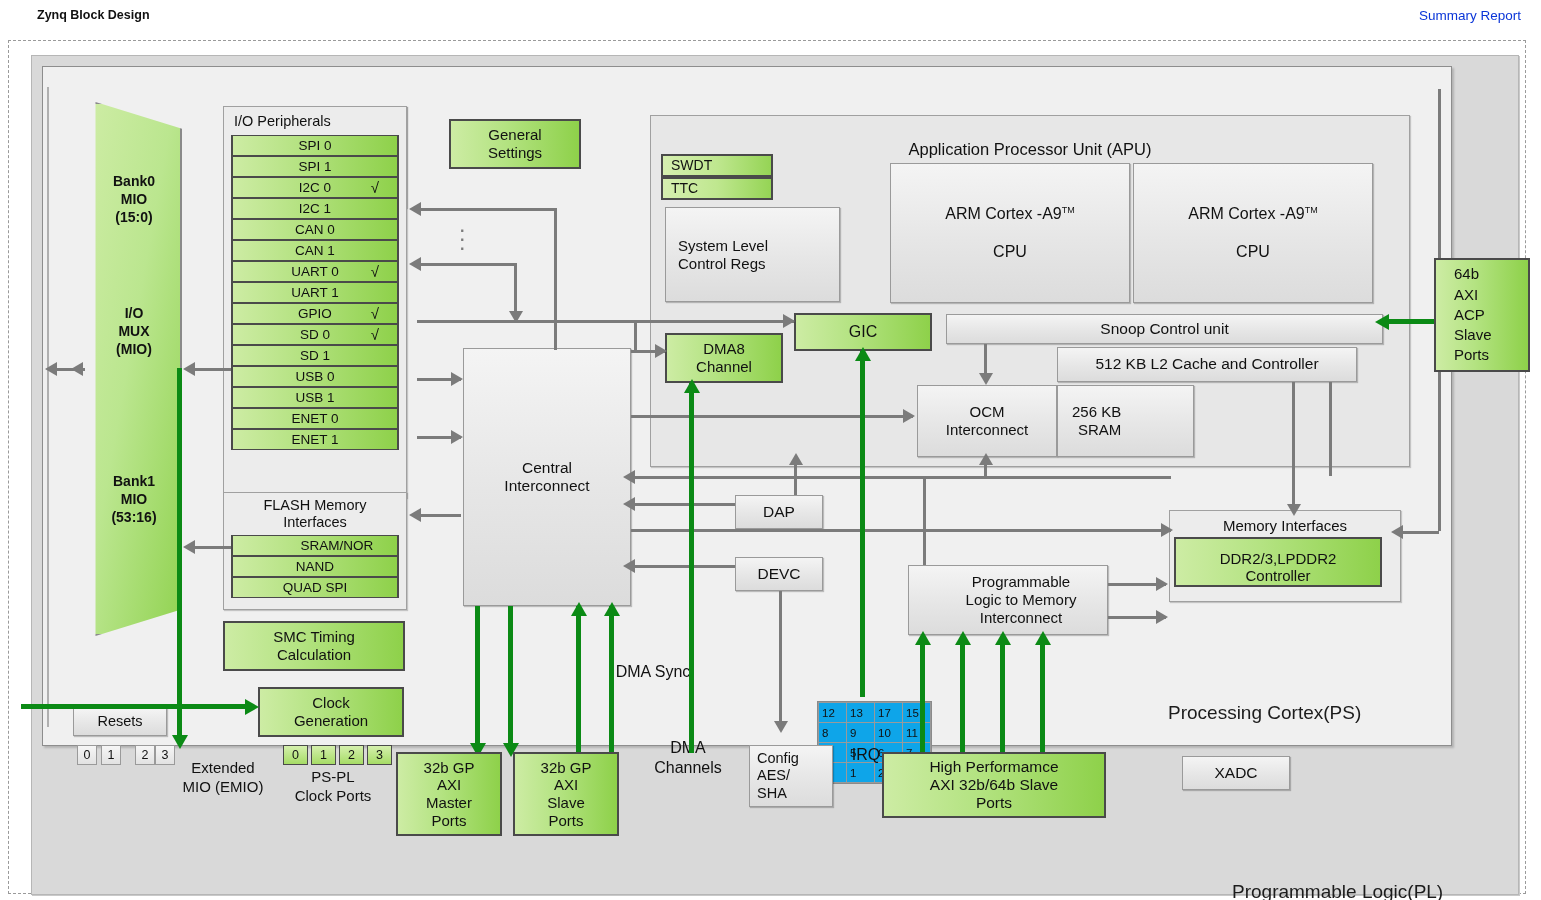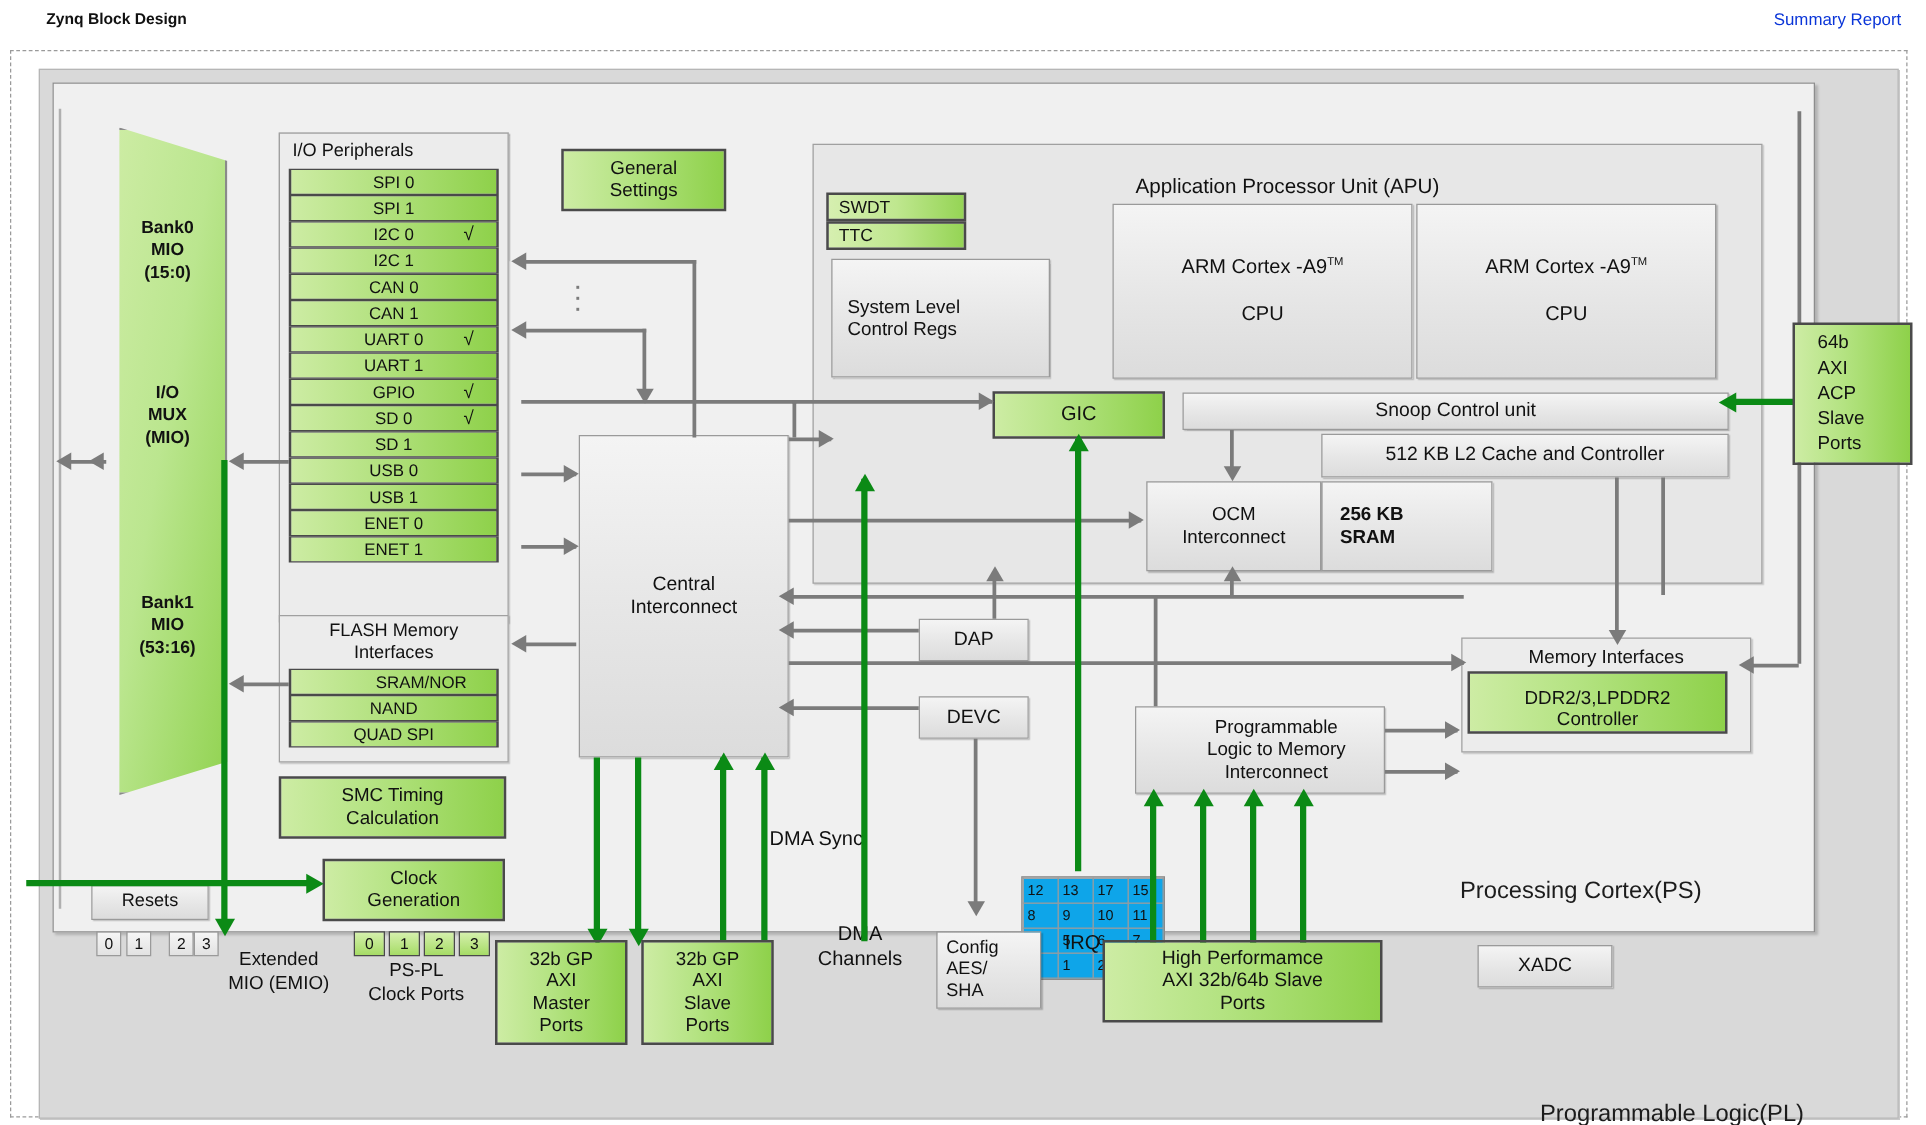--- a/index.html
+++ b/index.html
@@ -249,31 +249,34 @@
       </div>
 
       <div class="gbox green" style="left:751px;top:246px;width:138px;height:38px;font-size:16px;">
         <span>GIC</span>
       </div>
 
       <div class="gbox grey" style="left:903px;top:247px;width:437px;height:30px;font-size:15.5px;">
         <span>Snoop Control unit</span>
       </div>
 
-      <div class="gbox grey" style="left:1014px;top:280px;width:326px;height:35px;font-size:15.5px;">
+      <div class="gbox grey" style="left:1014px;top:280px;width:300px;height:35px;font-size:15.5px;">
         <span>512 KB L2 Cache and Controller</span>
       </div>
 
       <div class="gbox grey" style="left:874px;top:318px;width:140px;height:72px;font-size:15px;">
         <div><span>OCM</span><br><span>Interconnect</span></div>
       </div>
       <div class="gbox grey" style="left:1014px;top:318px;width:137px;height:72px;font-size:15px;justify-content:flex-start;padding-left:14px;">
-        <div style="text-align:left;font-weight:bold;"><span>256 KB</span><br><span>SRAM</span></div>
-      </div>
-
+        <div style="text-align:right;"><span>256 KB</span><br><span>SRAM</span></div>
+      </div>
+
+      <div class="gbox green" style="left:622px;top:266px;width:118px;height:50px;font-size:15px;">
+        <div><span>DMA8</span><br><span>Channel</span></div>
+      </div>
 
 
       <div class="gbox grey" style="left:692px;top:428px;width:88px;height:34px;font-size:15.5px;">
         <span>DAP</span>
       </div>
 
       <div class="gbox grey" style="left:692px;top:490px;width:88px;height:34px;font-size:15.5px;">
         <span>DEVC</span>
       </div>
 

